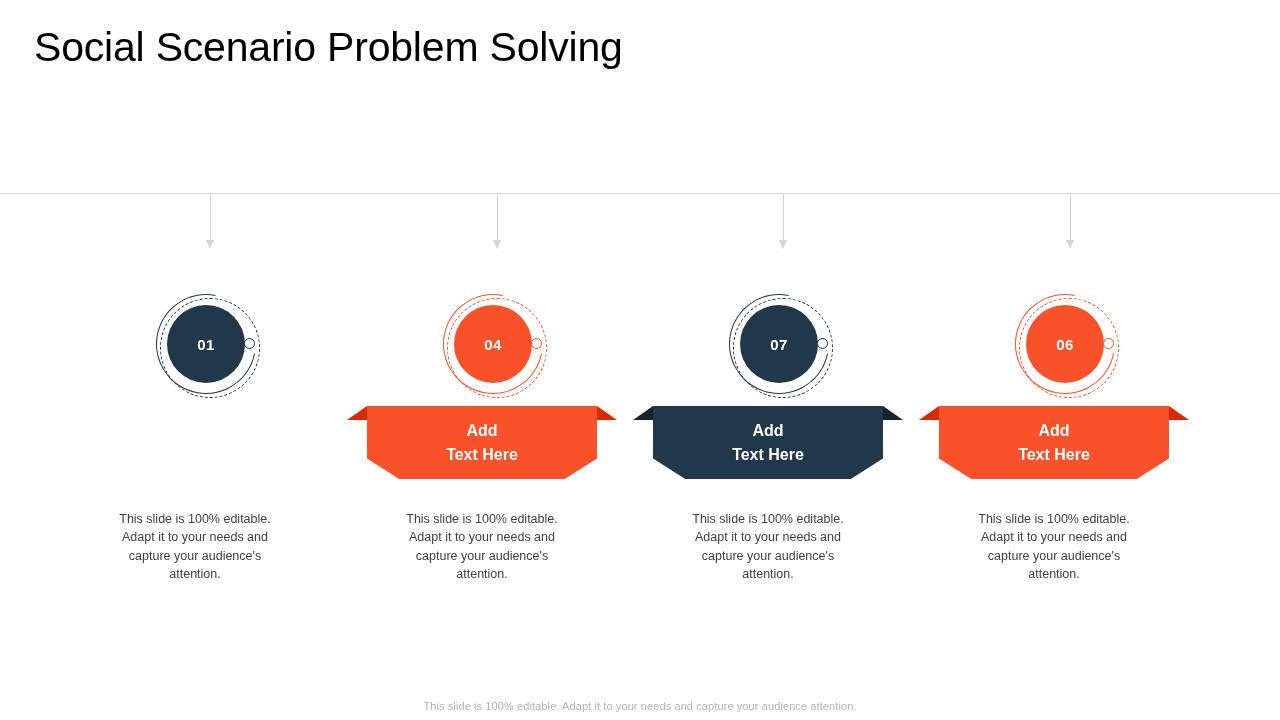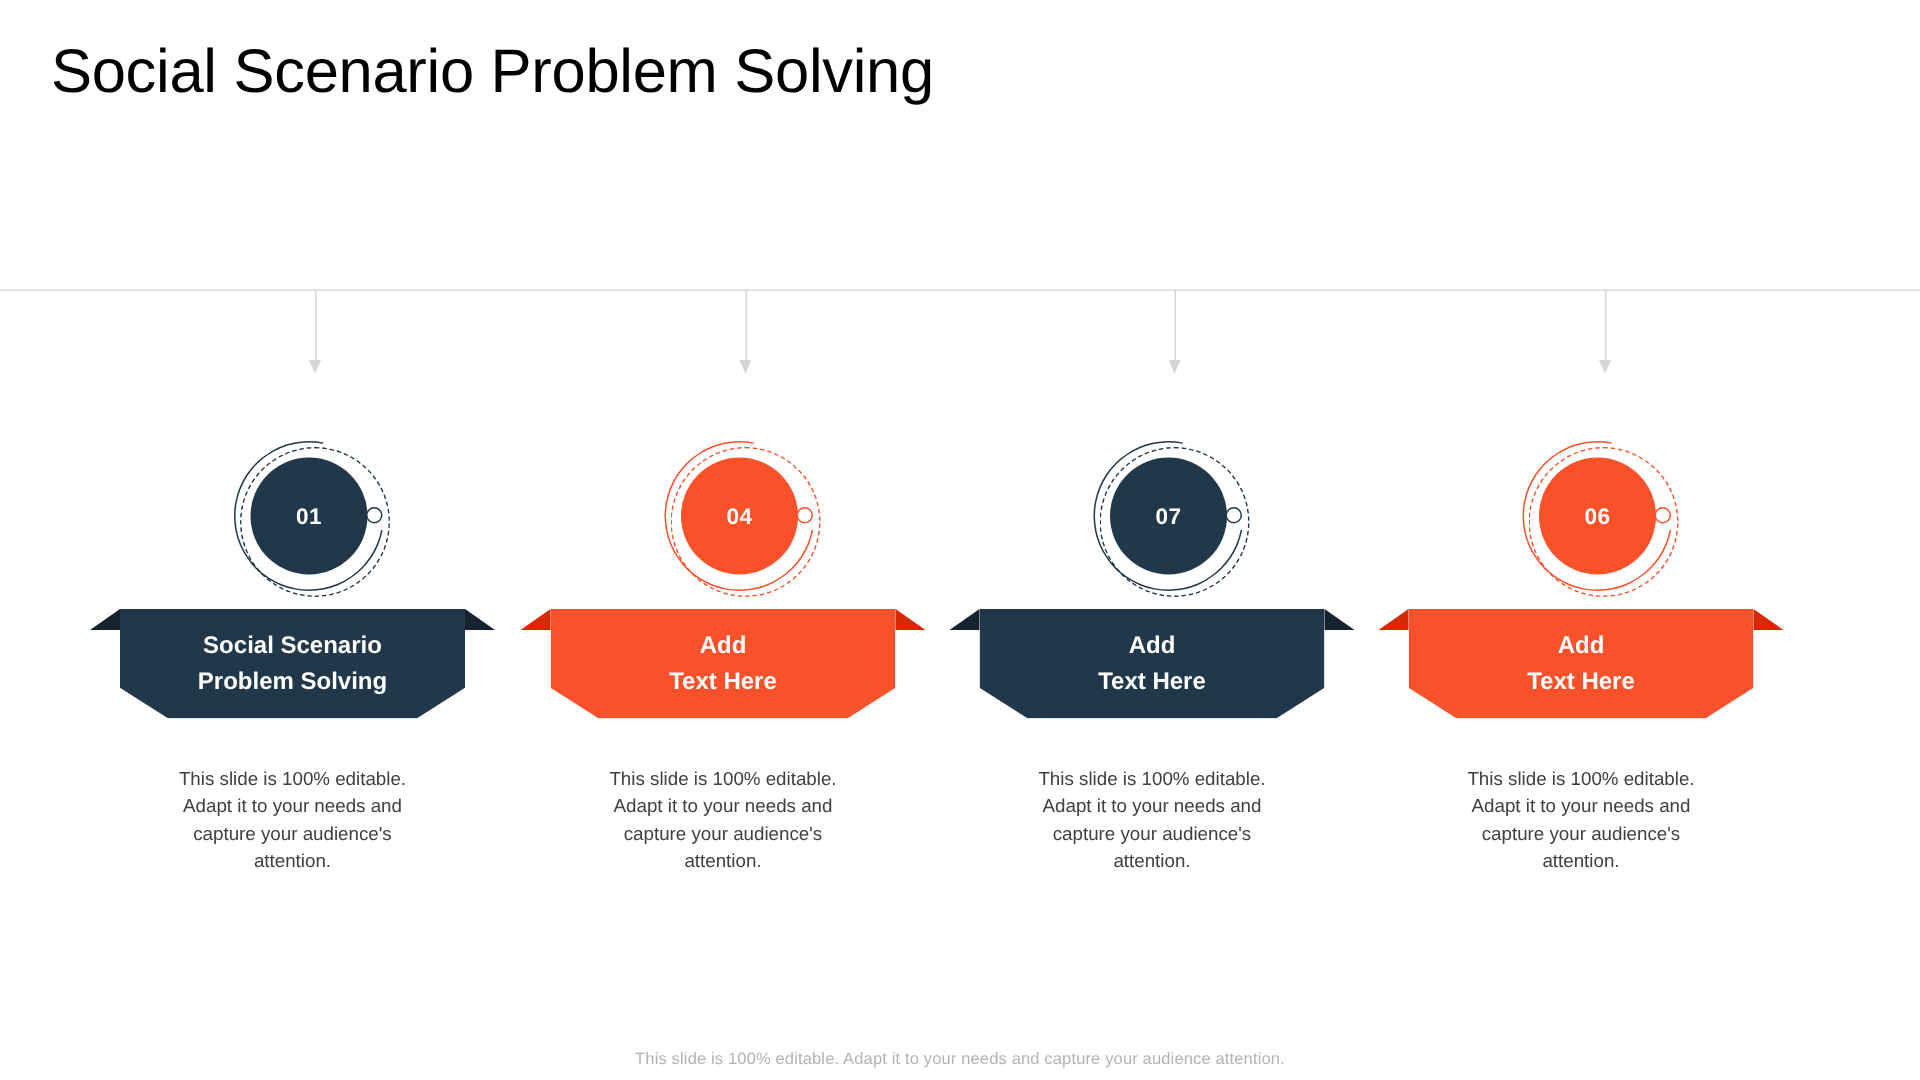--- a/index.html
+++ b/index.html
@@ -235,27 +235,20 @@
 
   <div id="columns">
       <div class="col" style="left: 60px;">
         <div class="badge" style="color: rgb(33, 55, 74);">
           <div class="dashring"></div>
           <div class="arc"></div>
           <div class="disc"></div>
           <div class="num">01</div>
           <div class="dot"></div>
         </div>
-        <div class="banner">
-          <div class="tail-l" style="color: rgb(22, 34, 46);"></div>
-          <div class="tail-r" style="color: rgb(22, 34, 46);"></div>
-          <div class="body" style="color: rgb(33, 55, 74);"></div>
-          <div class="label">Social Scenario
-Problem Solving</div>
-        </div>
         <div class="body-copy">This slide is 100% editable. Adapt it to your needs and capture your audience's attention.</div>
       </div>
       <div class="col" style="left: 347px;">
         <div class="badge" style="color: rgb(249, 81, 42);">
           <div class="dashring"></div>
           <div class="arc"></div>
           <div class="disc"></div>
           <div class="num">04</div>
           <div class="dot"></div>
         </div>

